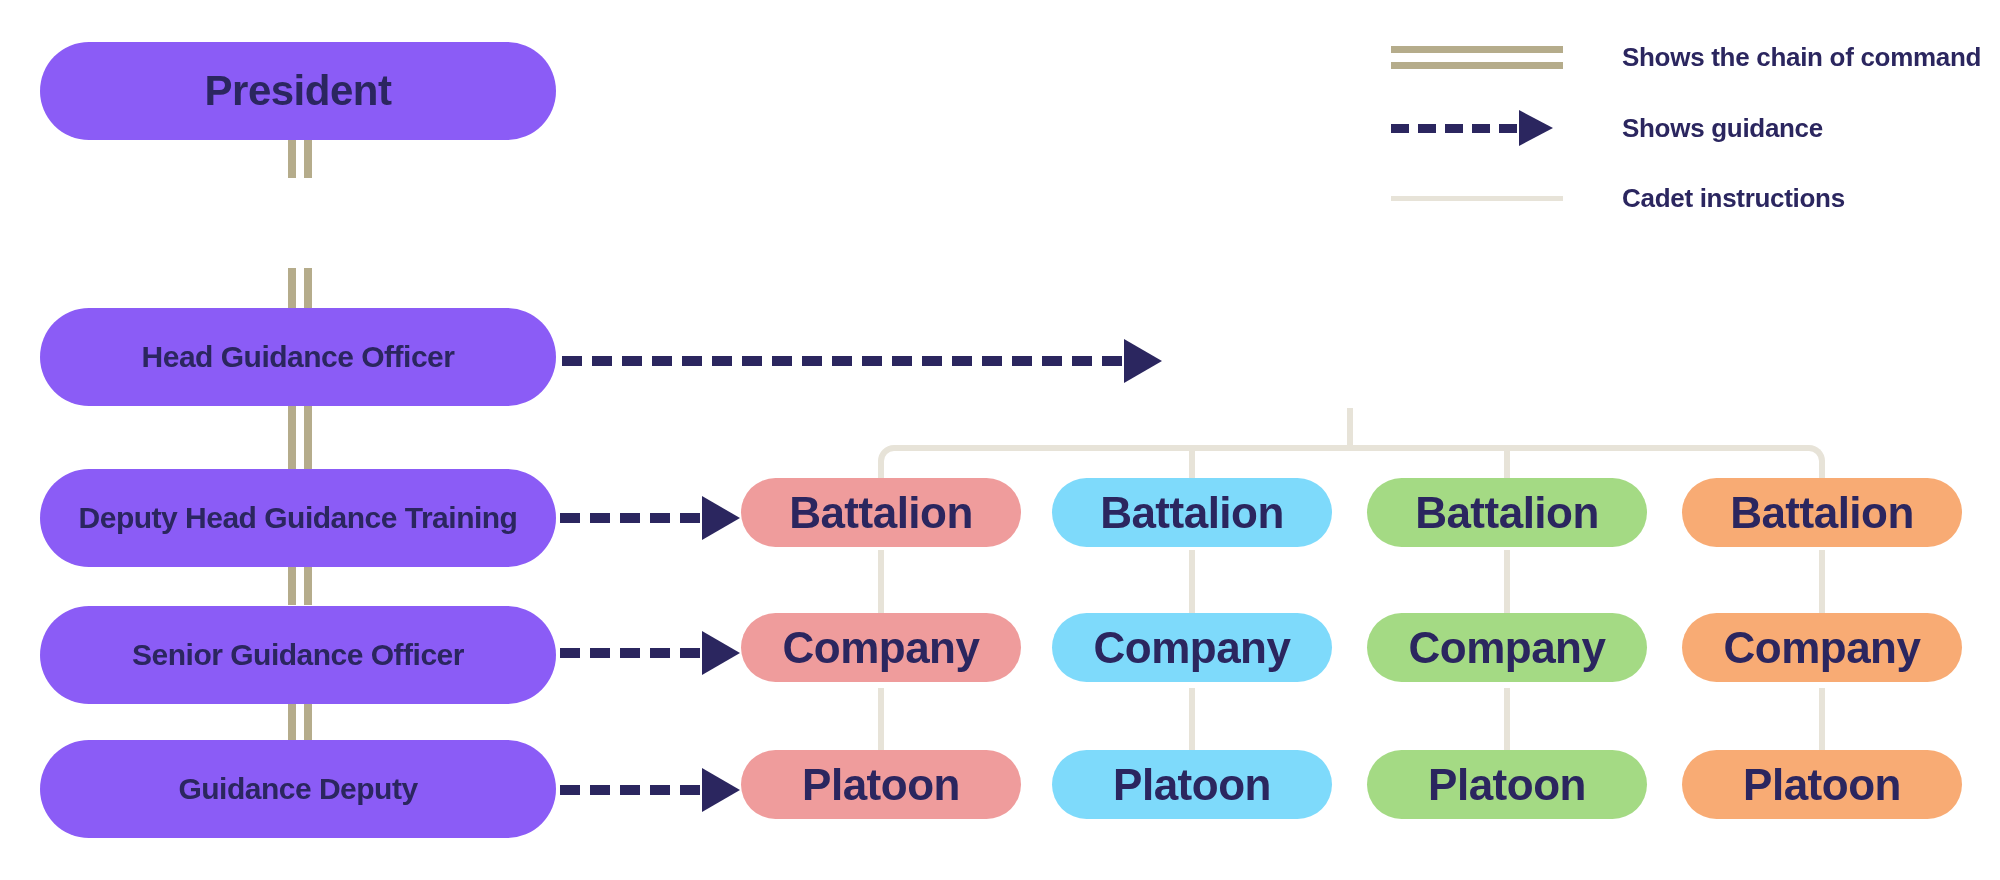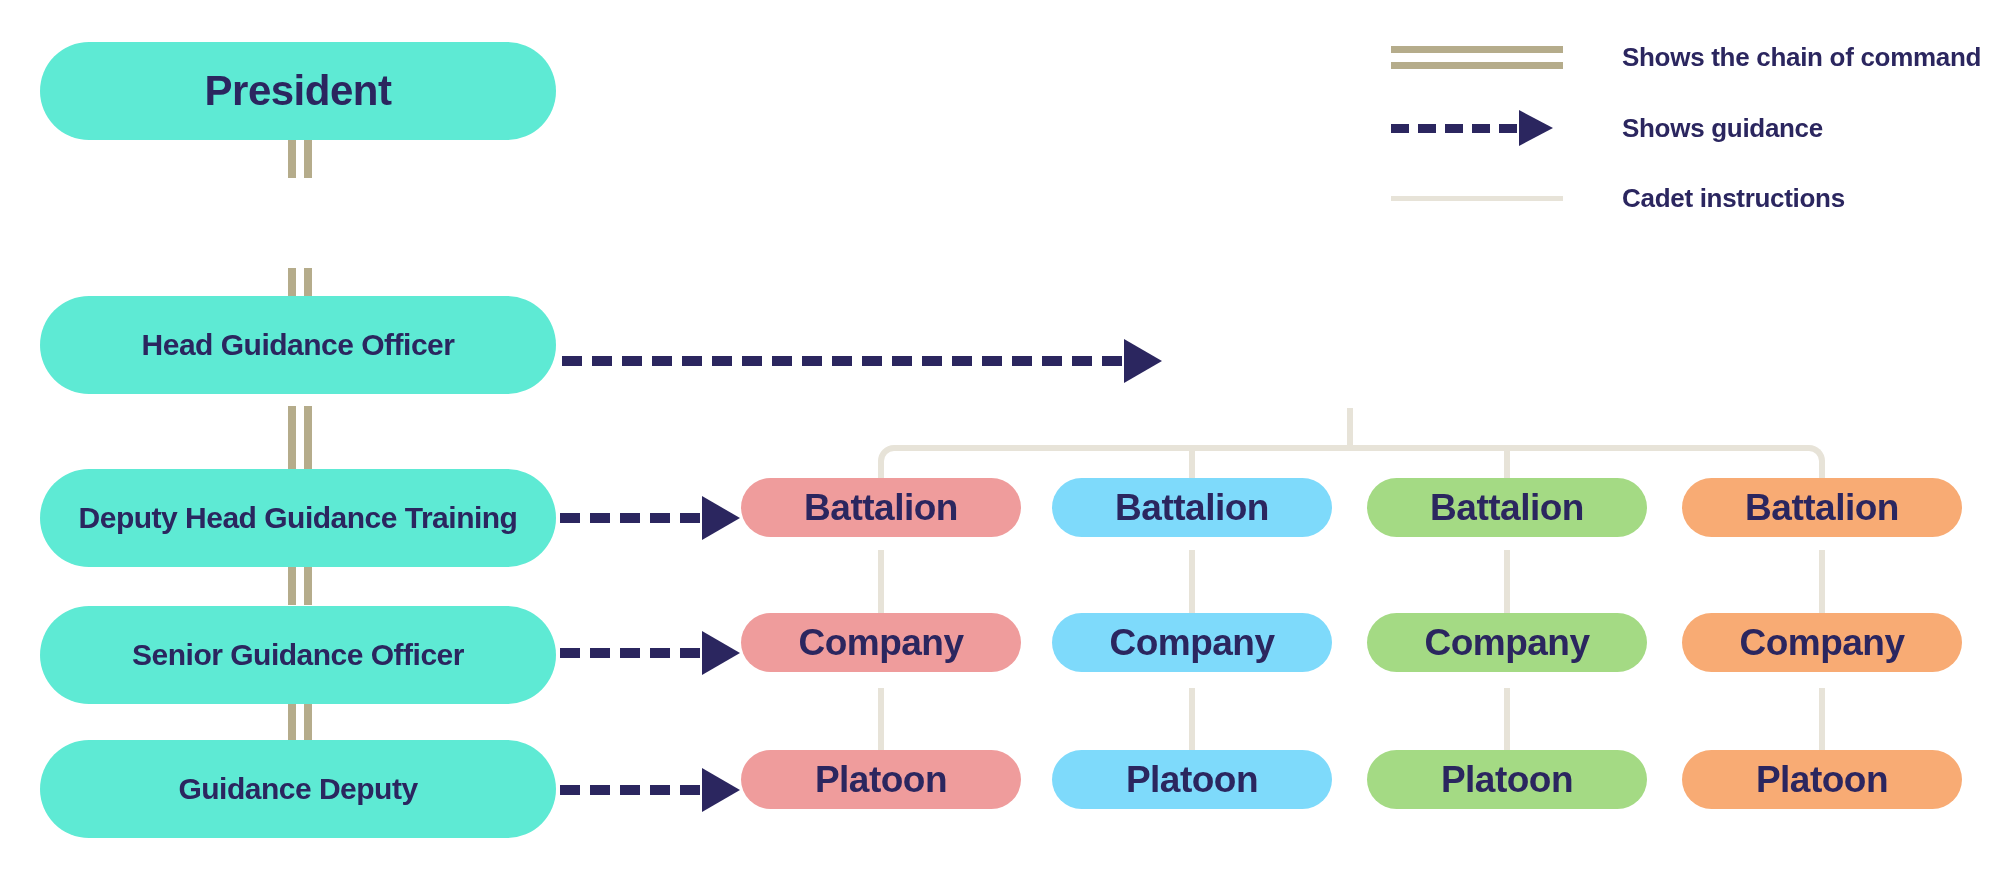--- a/index.html
+++ b/index.html
@@ -23,38 +23,38 @@
     text-align: center;
     z-index: 2;
     letter-spacing: -0.5px;
     white-space: nowrap;
   }
   .pill.beige {
     left: 40px;
     width: 516px;
     height: 98px;
     border-radius: 49px;
-    background: #5eead4;
+    background: #8b5cf6;
     font-size: 30px;
   }
   .pill.president { font-size: 42px; }
   .pill.cadet {
     left: 1168px;
     top: 312px;
     width: 364px;
     height: 98px;
     border-radius: 49px;
     background: #e3e0d4;
     font-size: 34px;
   }
   .pill.unit {
     width: 280px;
-    height: 59px;
+    height: 69px;
     border-radius: 40px;
-    font-size: 37px;
+    font-size: 44px;
   }
   .fill-salmon { background: #ef9c9c; }
   .fill-blue   { background: #7edafb; }
   .fill-green  { background: #a4da84; }
   .fill-orange { background: #f8ab74; }
 
   
   .chainline {
     position: absolute;
     left: 288px;
@@ -133,21 +133,21 @@
     width: 172px; height: 5px;
     background: #e7e3d8;
   }
 </style>
 </head>
 <body>
 
 <div class="canvas">
 
   <div class="pill beige president" style="top:42px">President</div>
-  <div class="pill beige" style="top:296px">Head Guidance Officer</div>
+  <div class="pill beige" style="top:308px">Head Guidance Officer</div>
   <div class="pill beige" style="top:469px">Deputy Head Guidance Training</div>
   <div class="pill beige" style="top:606px">Senior Guidance Officer</div>
   <div class="pill beige" style="top:740px">Guidance Deputy</div>
 
   <div class="chainline" style="top:138px;height:40px"></div>
   <div class="chainline" style="top:268px;height:48px"></div>
   <div class="chainline" style="top:406px;height:66px"></div>
   <div class="chainline" style="top:563px;height:42px"></div>
   <div class="chainline" style="top:696px;height:48px"></div>
 

